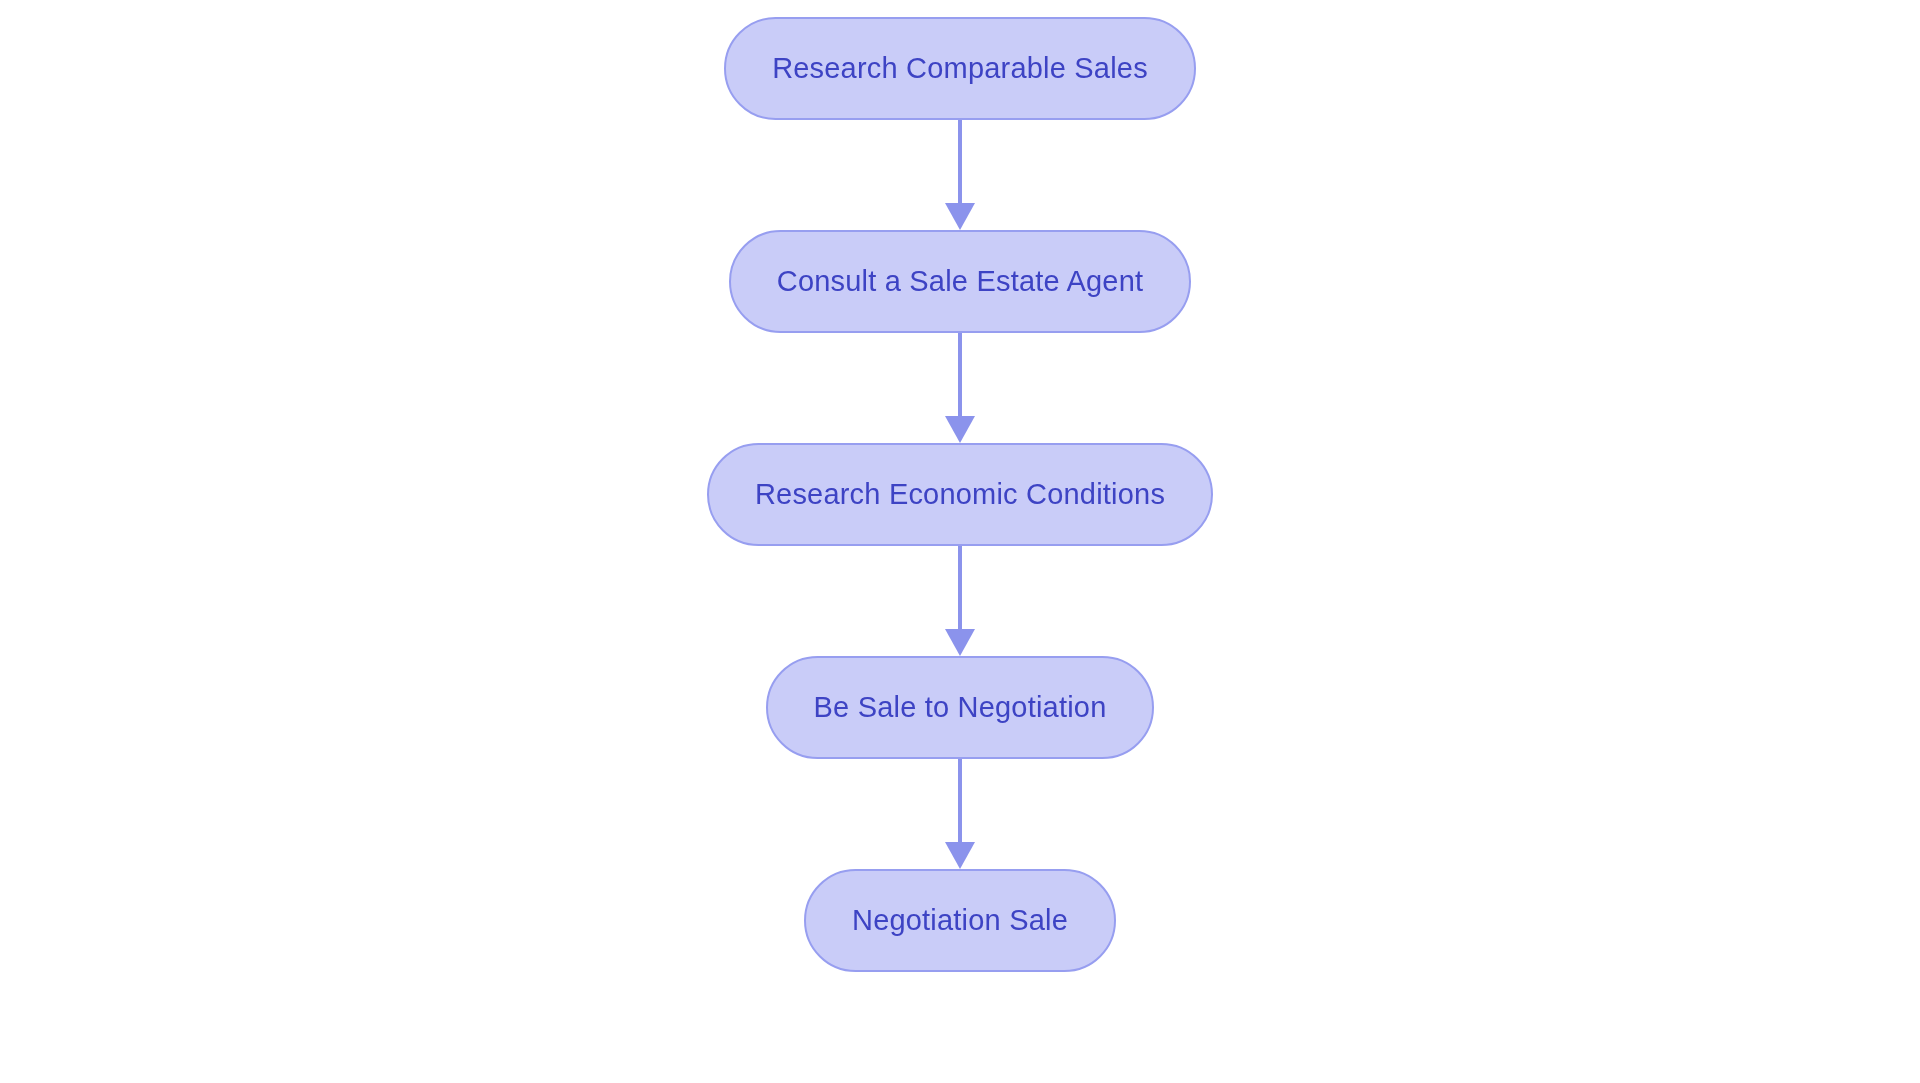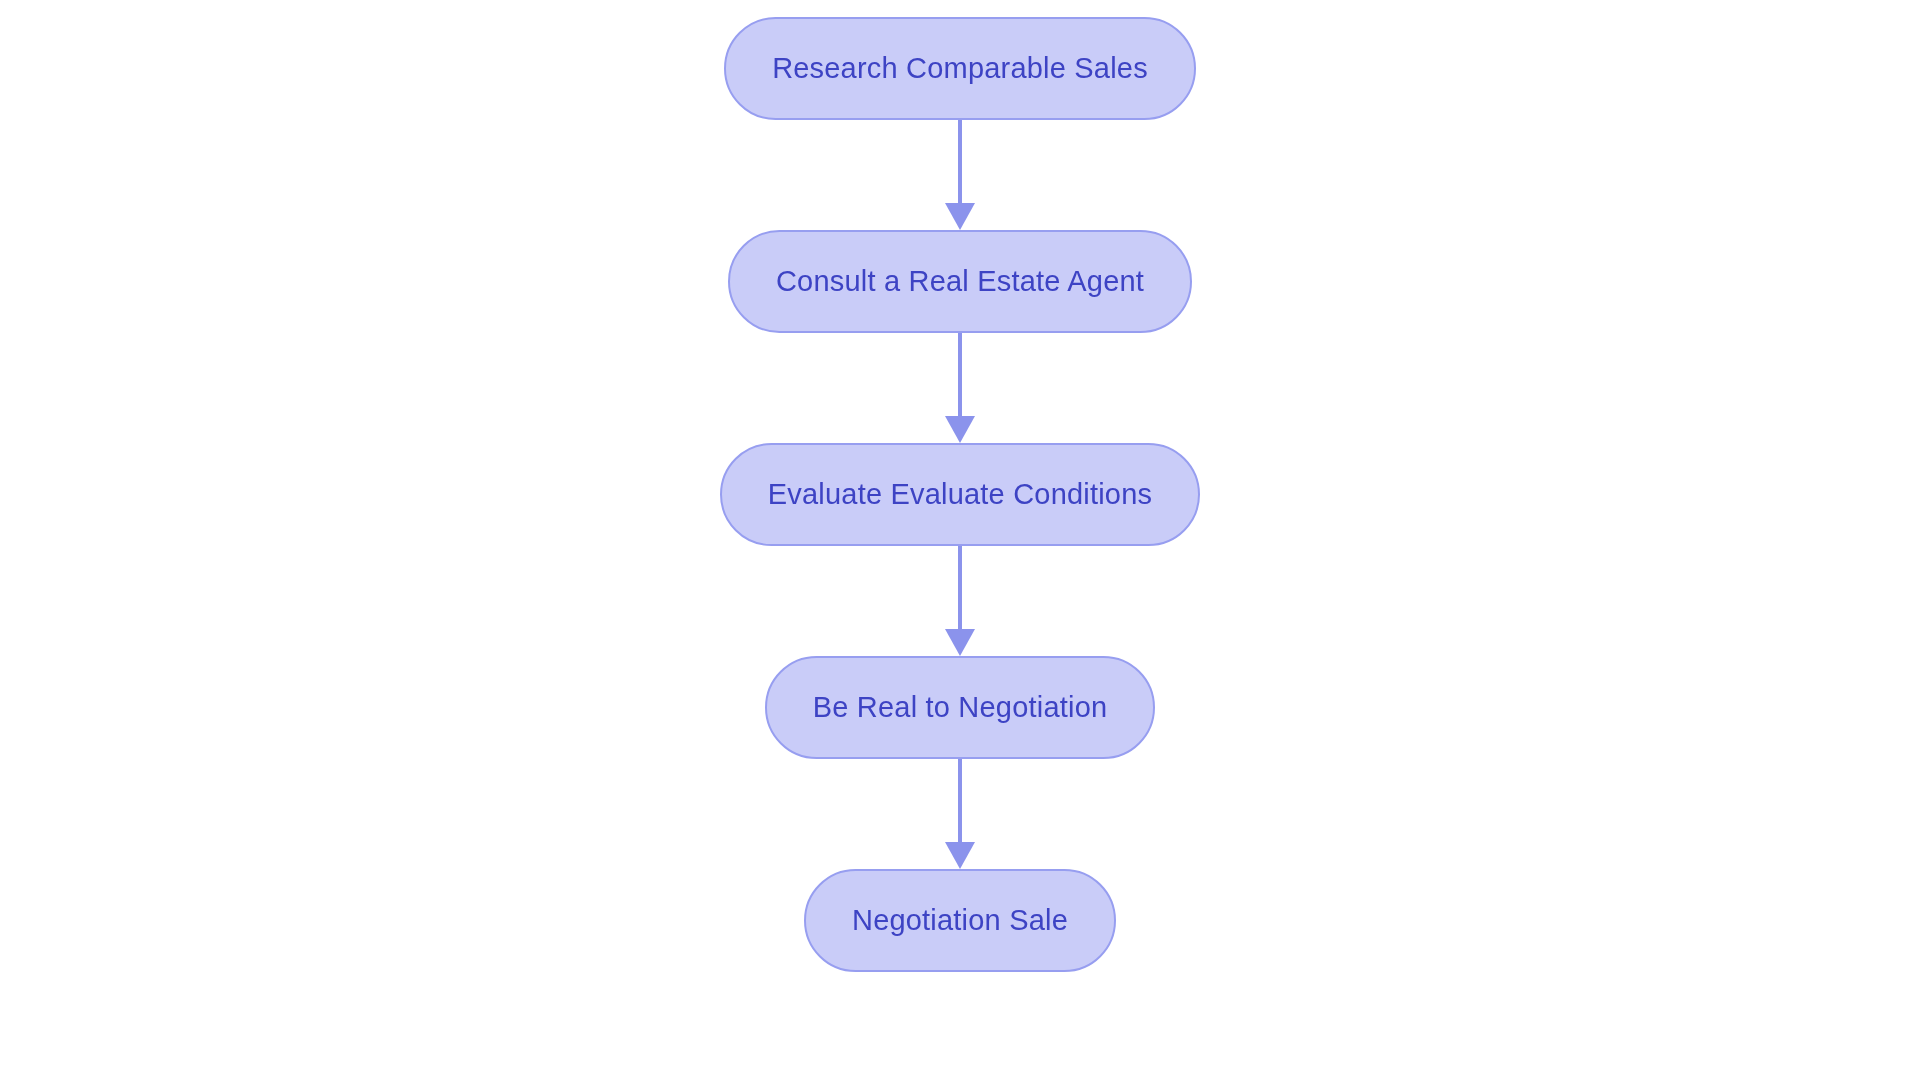--- a/index.html
+++ b/index.html
@@ -69,39 +69,39 @@
     <div class="node">
       <span class="node-label">Research Comparable Sales</span>
     </div>
 
     <div class="connector">
       <div class="shaft"></div>
       <div class="arrowhead"></div>
     </div>
 
     <div class="node">
-      <span class="node-label">Consult a Real Estate Agent</span>
+      <span class="node-label">Consult a Sale Estate Agent</span>
     </div>
 
     <div class="connector">
       <div class="shaft"></div>
       <div class="arrowhead"></div>
     </div>
 
     <div class="node">
-      <span class="node-label">Evaluate Evaluate Conditions</span>
+      <span class="node-label">Research Economic Conditions</span>
     </div>
 
     <div class="connector">
       <div class="shaft"></div>
       <div class="arrowhead"></div>
     </div>
 
     <div class="node">
-      <span class="node-label">Be Real to Negotiation</span>
+      <span class="node-label">Be Sale to Negotiation</span>
     </div>
 
     <div class="connector">
       <div class="shaft"></div>
       <div class="arrowhead"></div>
     </div>
 
     <div class="node">
       <span class="node-label">Negotiation Sale</span>
     </div>

